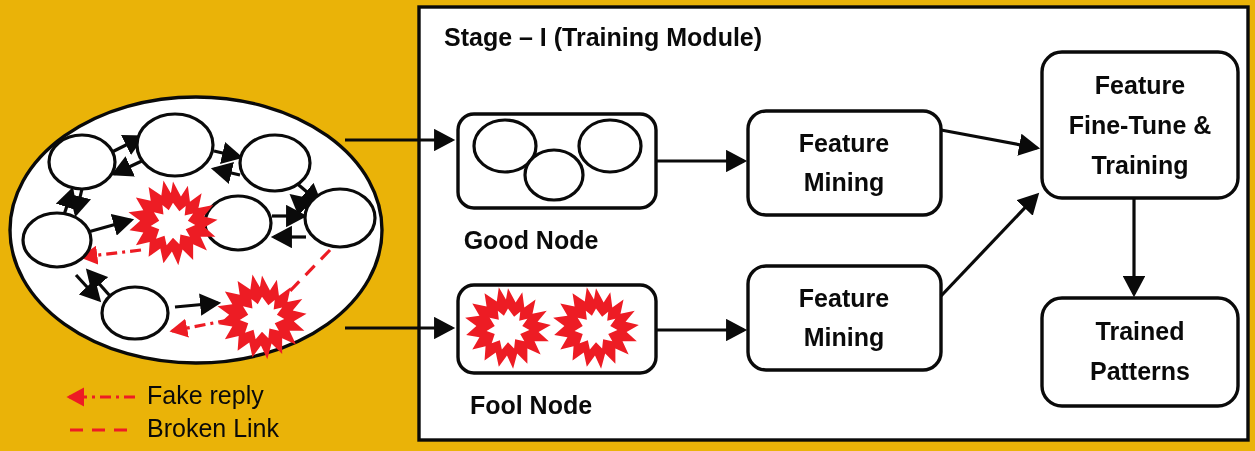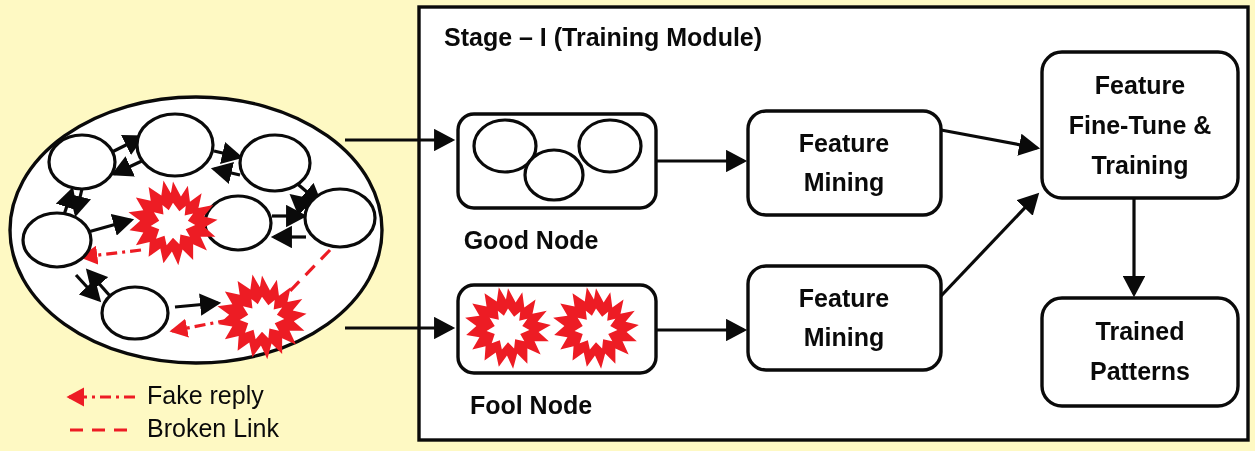--- a/index.html
+++ b/index.html
@@ -7,21 +7,21 @@
     padding: 0;
     background: #ffffff;
   }
   body {
     font-family: "Liberation Sans", sans-serif;
   }
   #canvas {
     position: relative;
     width: 1255px;
     height: 451px;
-    background: #fef9c3;
+    background: #eab308;
     overflow: hidden;
   }
   #canvas svg {
     position: absolute;
     top: 0;
     left: 0;
   }
   .blk-label {
     font-family: "Liberation Sans", sans-serif;
     font-weight: bold;

